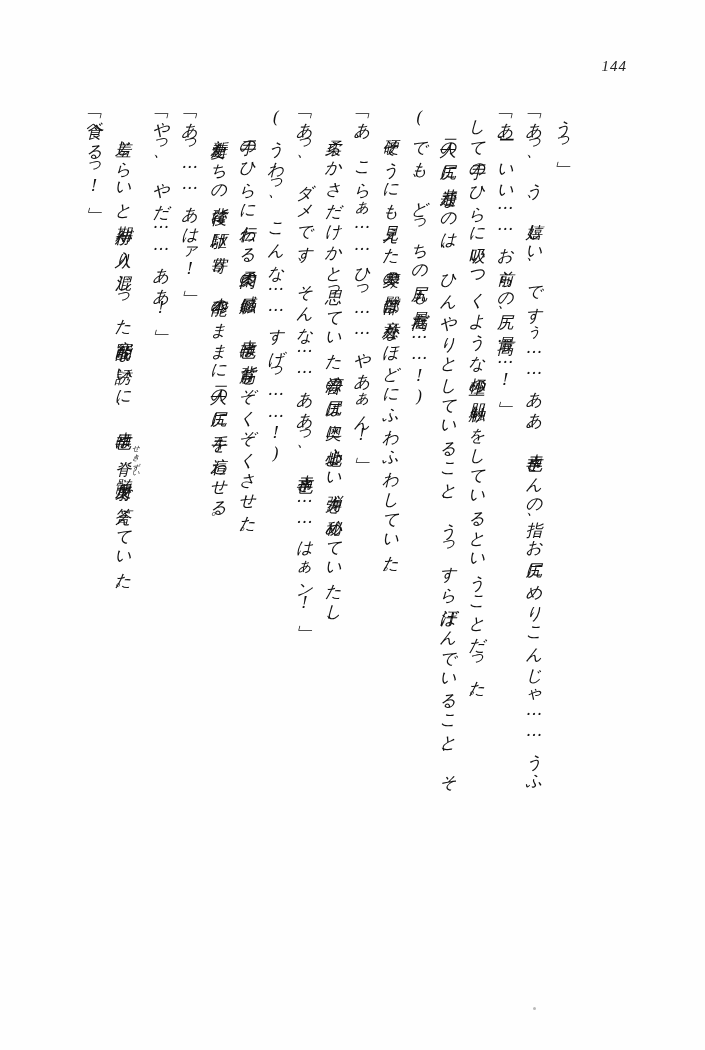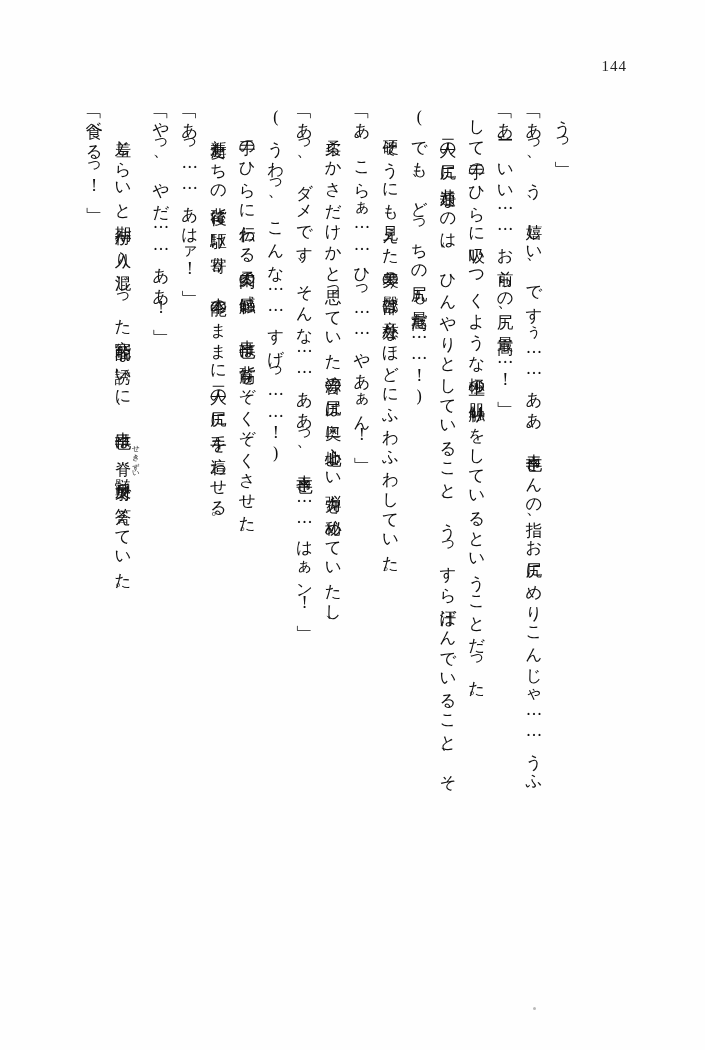--- a/index.html
+++ b/index.html
@@ -15,20 +15,21 @@
     position: relative;
     overflow: hidden;
   }
   .page {
     position: absolute;
     left: 0;
     top: 0;
     width: 705px;
     height: 1050px;
     background: #fefefe;
+    font-style: italic;
   }
   .page-number {
     position: absolute;
     top: 58px;
     right: 78px;
     font-size: 15px;
     letter-spacing: 1px;
     color: #222;
   }
   .text-block {

